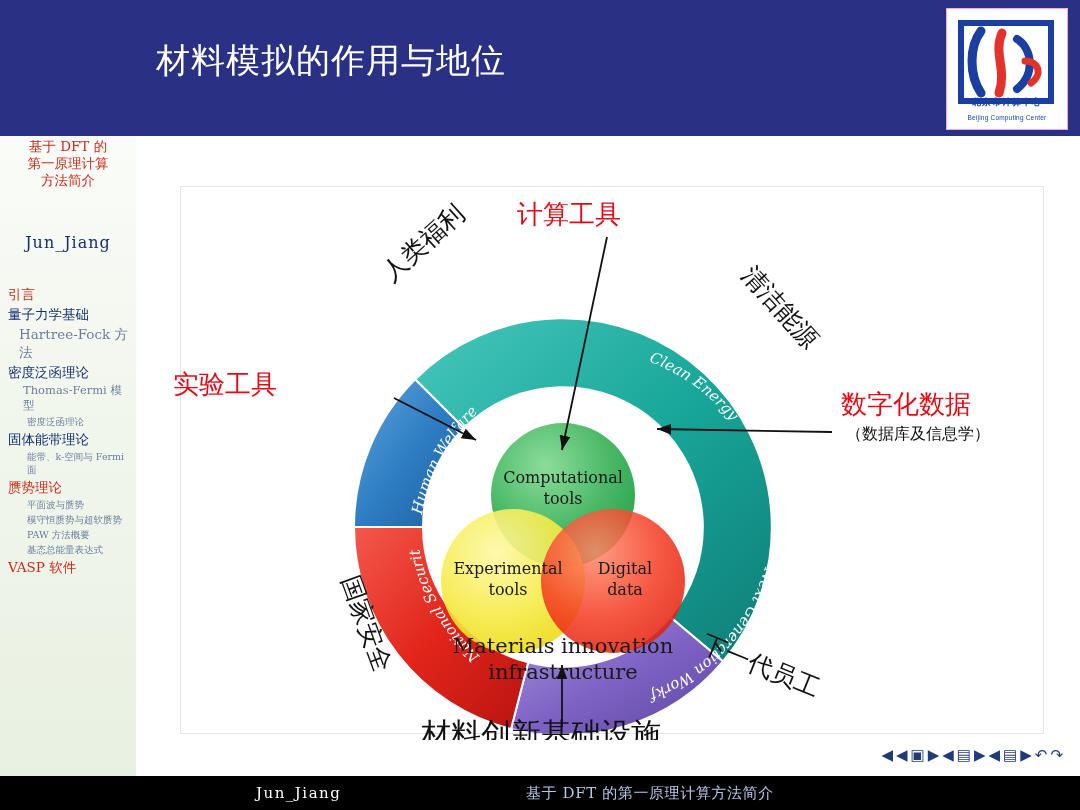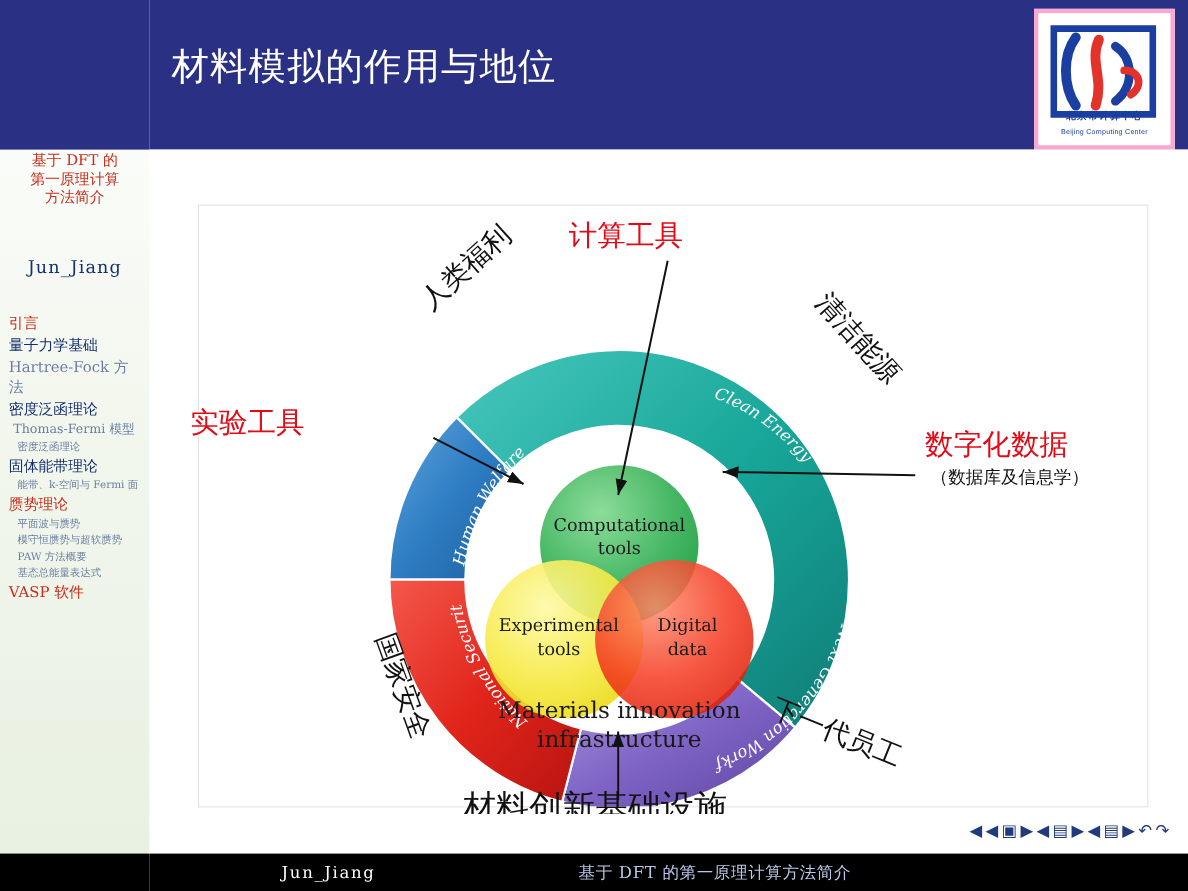--- a/index.html
+++ b/index.html
@@ -26,33 +26,33 @@
   .side-author{
     position:absolute;left:0;top:233px;width:136px;text-align:center;
     color:#16306f;font-size:16px;letter-spacing:1px;font-family:"DejaVu Serif",serif;
   }
   .toc{position:absolute;left:0;top:284px;width:136px;}
   .toc-item{padding:1px 6px 1px 8px;color:#16306f;font-family:"DejaVu Serif",serif;}
   .toc-item.active{color:#c92b1a;}
   .lvl1{font-size:13.5px;line-height:18px;}
   .lvl2{font-size:11.5px;line-height:15px;padding-left:12px;}
   .lvl3{font-size:9.5px;line-height:13px;padding-left:16px;}
-  .dim{opacity:.62;}
+  .dim{opacity:.62;margin-left:11px;}
 
   
   #header{
     position:absolute;left:136px;top:0;width:944px;height:136px;background:#2a3184;
   }
   #header-title{
     position:absolute;left:20px;top:38px;color:#ffffff;font-size:34px;
     font-family:"DejaVu Sans",sans-serif;letter-spacing:1px;
   }
   #logo{
     position:absolute;right:12px;top:8px;width:120px;height:120px;background:#ffffff;
-    border:4px solid #f9a8d4;overflow:hidden;
+    border:1px solid #f9a8d4;overflow:hidden;
   }
   #logo-sub{
     position:absolute;left:0;bottom:8px;width:100%;text-align:center;
     color:#1b3fa0;font-size:6.5px;letter-spacing:.2px;
   }
   #logo-cn{
     position:absolute;left:0;bottom:20px;width:100%;text-align:center;
     color:#1b3fa0;font-size:9px;font-weight:bold;letter-spacing:1px;
   }
 

